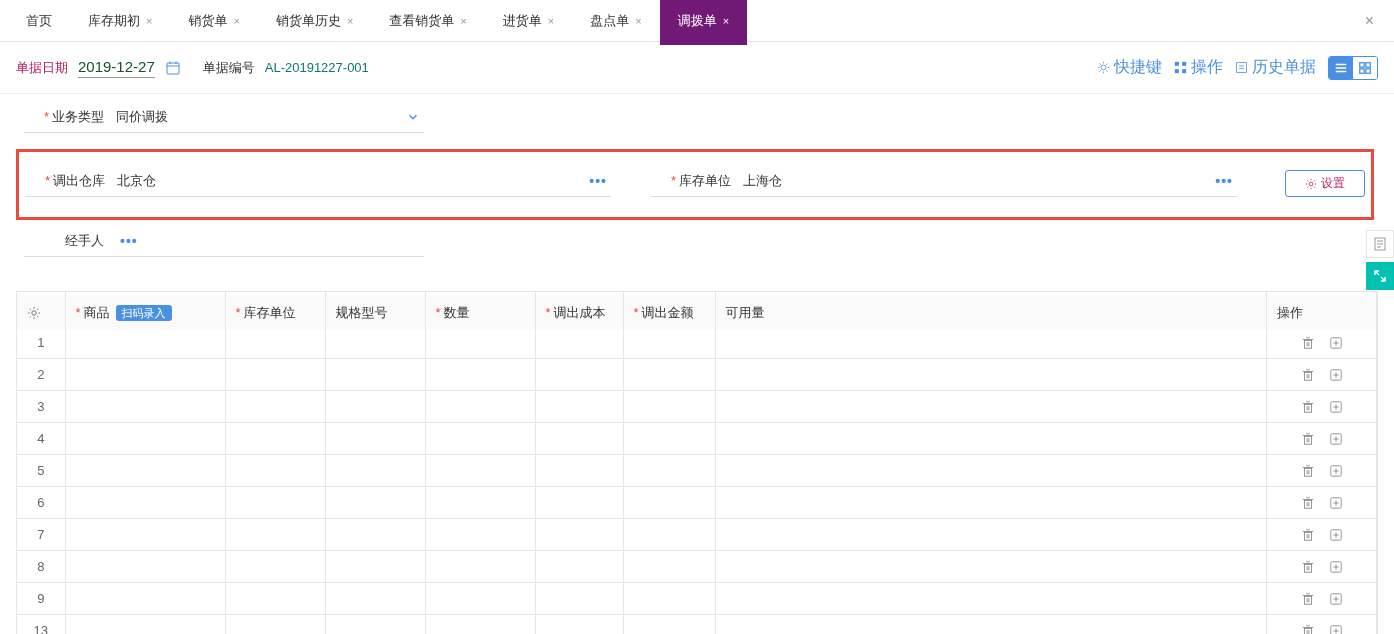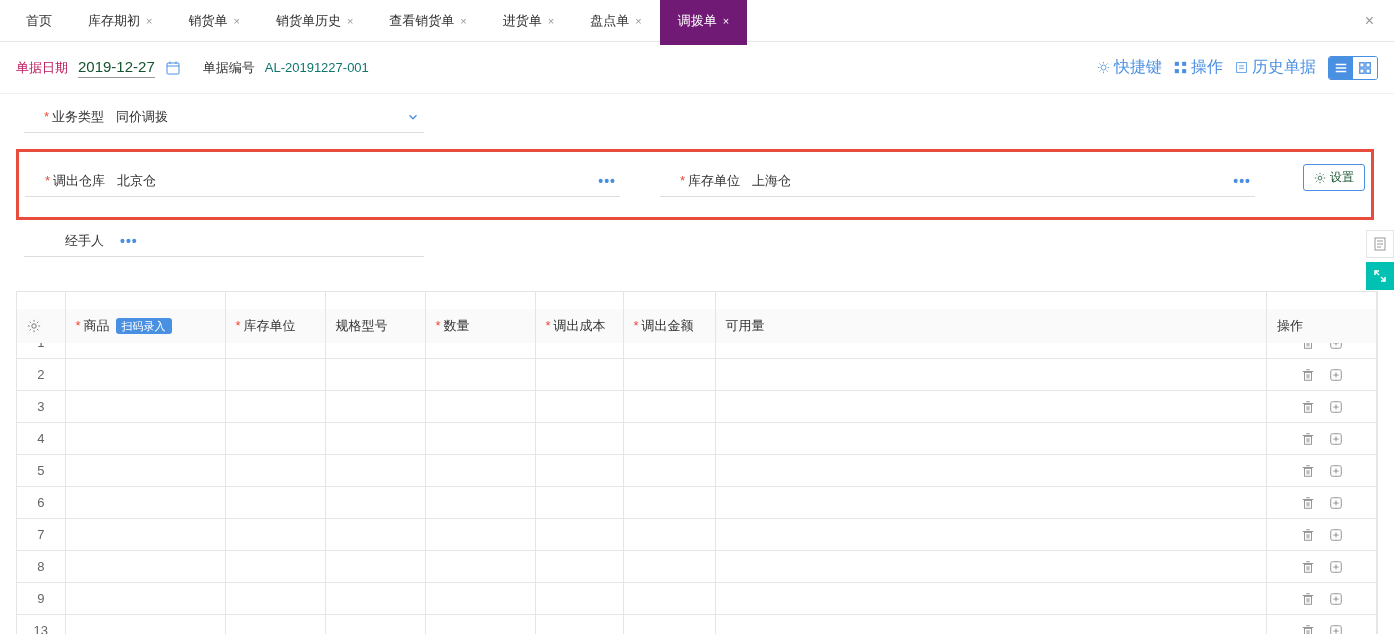--- a/index.html
+++ b/index.html
@@ -27,26 +27,26 @@
 .form-row { display: flex; gap: 30px; margin-bottom: 18px; flex-direction: column; }
 .field { display: flex; align-items: center; flex: 1; border-bottom: 1px solid #ddd; padding-bottom: 6px; position: relative; }
 .field-label { width: 80px; text-align: right; margin-right: 12px; color: #333; }
 .req { color: #e74c3c; margin-right: 3px; }
 .field-value { flex: 1; color: #333; }
 .field-placeholder { color: #bbb; }
 .field-icon { color: #4a90e2; cursor: pointer; font-size: 14px; padding: 0 4px; }
 .dots { color: #4a90e2; letter-spacing: 1px; font-weight: bold; }
 .highlight-box { border: 3px solid #e74c3c; padding: 12px 6px 20px 6px; margin: -14px -4px -6px -8px; display: flex; gap: 40px; flex: 2; align-items: flex-start; }
 .highlight-box .field { margin-top: 8px; }
-.settings-btn { border: 1px solid #4a90e2; color: #14532d; border-radius: 3px; padding: 4px 10px; cursor: pointer; font-size: 12px; display: flex; align-items: center; gap: 4px; margin-left: 8px; align-self: flex-start; }
+.settings-btn { border: 1px solid #4a90e2; color: #be185d; border-radius: 3px; padding: 4px 19px; cursor: pointer; font-size: 12px; display: flex; align-items: center; gap: 4px; margin-left: 8px; align-self: flex-start; margin-top: 6px; }
 .table-wrap { margin: 8px 16px 0 16px; border: 1px solid #e5e5e5; position: relative; overflow: hidden; }
 .table-scroll { overflow-x: auto; height: 400px; }
 .tbl { border-collapse: collapse; width: 100%; table-layout: fixed; }
 .tbl th, .tbl td { border-right: 1px solid #e5e5e5; border-bottom: 1px solid #e5e5e5; padding: 8px 10px; text-align: left; font-weight: normal; height: 32px; }
-.tbl thead th { background: #fafafa; position: sticky; top: 17px; }
+.tbl thead th { background: #fafafa; position: sticky; top: 4px; }
 .col-idx { width: 48px; text-align: center; }
 .col-gear { width: 48px; text-align: center; }
 .col-product { width: 160px; }
 .col-unit { width: 100px; }
 .col-spec { width: 100px; }
 .col-qty { width: 110px; }
 .col-cost { width: 88px; }
 .col-amount { width: 92px; }
 .col-avail { width: auto; }
 .col-ops-fixed { width: 110px; text-align: center; }

